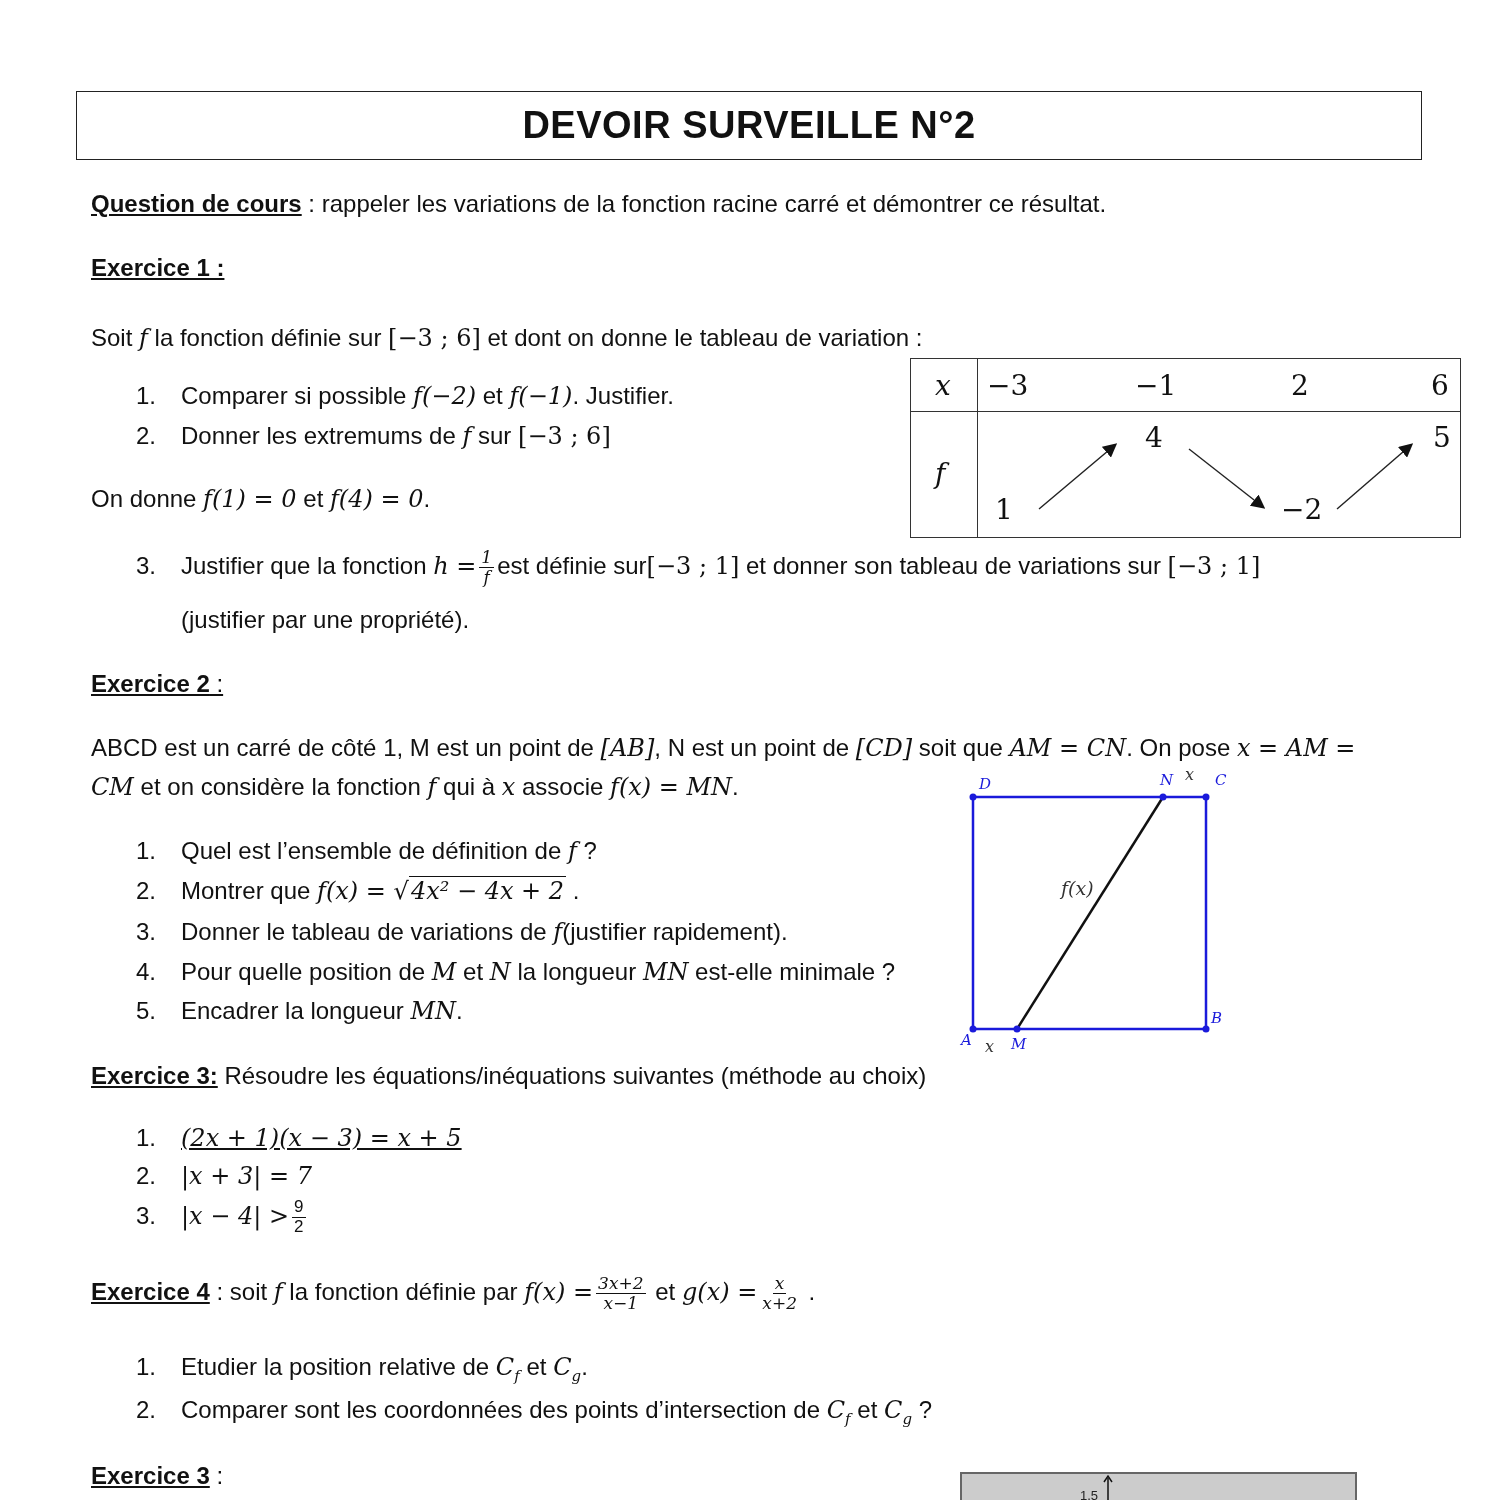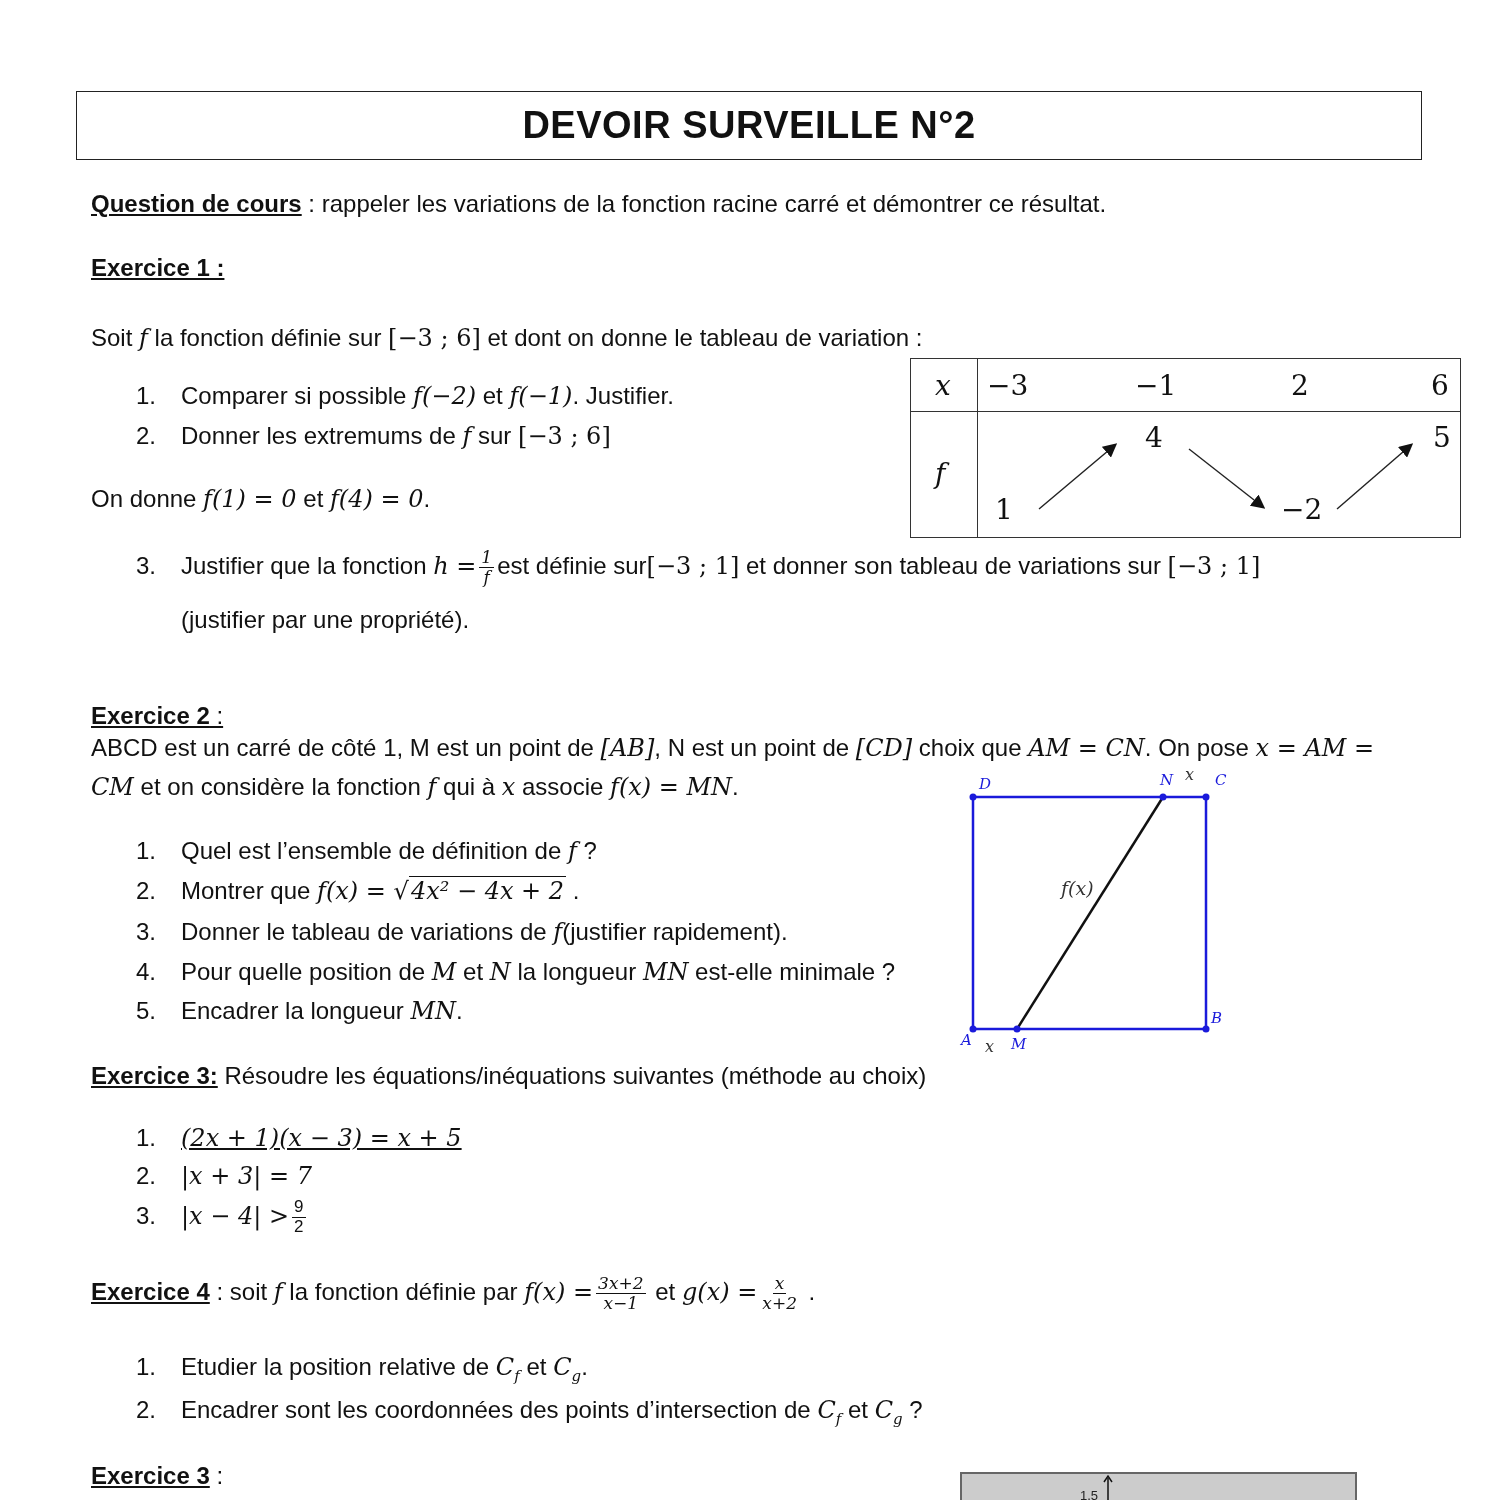--- a/index.html
+++ b/index.html
@@ -92,25 +92,25 @@
       <marker id="ah" markerWidth="10" markerHeight="10" refX="8" refY="5" orient="auto">
         <path d="M0,0 L10,5 L0,10 z" fill="#111"></path>
       </marker>
     </defs>
     <line x1="128" y1="150" x2="204" y2="86" stroke="#222" stroke-width="1.4" marker-end="url(#ah)"></line>
     <line x1="278" y1="90" x2="352" y2="148" stroke="#222" stroke-width="1.4" marker-end="url(#ah)"></line>
     <line x1="426" y1="150" x2="500" y2="86" stroke="#222" stroke-width="1.4" marker-end="url(#ah)"></line>
   </svg>
 </div>
 
-<div class="line" style="top:702px;text-decoration:underline;">
+<div class="line" style="top:670px;text-decoration:underline;">
   <span class="heading">Exercice 2</span><span> :</span>
 </div>
 <div class="line" style="top:734px;">
-  <span>ABCD est un carré de côté 1, M est un point de </span><span class="math">[AB]</span><span>, N est un point de </span><span class="math">[CD]</span><span> choix que </span><span class="math">AM = CN</span><span>. On pose </span><span class="math">x = AM =</span>
+  <span>ABCD est un carré de côté 1, M est un point de </span><span class="math">[AB]</span><span>, N est un point de </span><span class="math">[CD]</span><span> soit que </span><span class="math">AM = CN</span><span>. On pose </span><span class="math">x = AM =</span>
 </div>
 <div class="line" style="top:773px;">
   <span class="math">CM</span><span> et on considère la fonction </span><span class="math">f</span><span> qui à </span><span class="math">x</span><span> associe </span><span class="math">f(x) = MN</span><span>.</span>
 </div>
 <div class="item" style="top:837px;">
   <span class="num">1.</span><span>Quel est l’ensemble de définition de </span><span class="math">f</span><span> ?</span>
 </div>
 <div class="item" style="top:877px;">
   <span class="num">2.</span><span>Montrer que </span><span class="math">f(x) = √</span><span class="math sqrt">4x² − 4x + 2</span><span> .</span>
 </div>
@@ -168,21 +168,21 @@
       <span class="d">x−1</span>
     </span><span> et </span><span class="math">g(x) =</span><span class="frac math">
       <span class="n">x</span>
       <span class="d">x+2</span>
     </span><span> .</span>
 </div>
 <div class="item" style="top:1353px;">
   <span class="num">1.</span><span>Etudier la position relative de </span><span class="math">C</span><sub class="math">f</sub><span> et </span><span class="math">C</span><sub class="math">g</sub><span>.</span>
 </div>
 <div class="item" style="top:1396px;">
-  <span class="num">2.</span><span>Encadrer sont les coordonnées des points d’intersection de </span><span class="math">C</span><sub class="math">f</sub><span> et </span><span class="math">C</span><sub class="math">g</sub><span> ?</span>
+  <span class="num">2.</span><span>Comparer sont les coordonnées des points d’intersection de </span><span class="math">C</span><sub class="math">f</sub><span> et </span><span class="math">C</span><sub class="math">g</sub><span> ?</span>
 </div>
 
 <div class="line" style="top:1462px;">
   <span class="heading">Exercice 3</span><span> :</span>
 </div>
 <div class="fig5">
   <span style="position:absolute;left:118px;top:14px;font-size:13px;color:#222;">1,5</span>
   <svg style="position:absolute;left:140px;top:0;" width="12" height="40">
     <line x1="6" y1="4" x2="6" y2="40" stroke="#111" stroke-width="1.5"></line>
     <path d="M2,8 L6,2 L10,8" fill="none" stroke="#111" stroke-width="1.5"></path>

